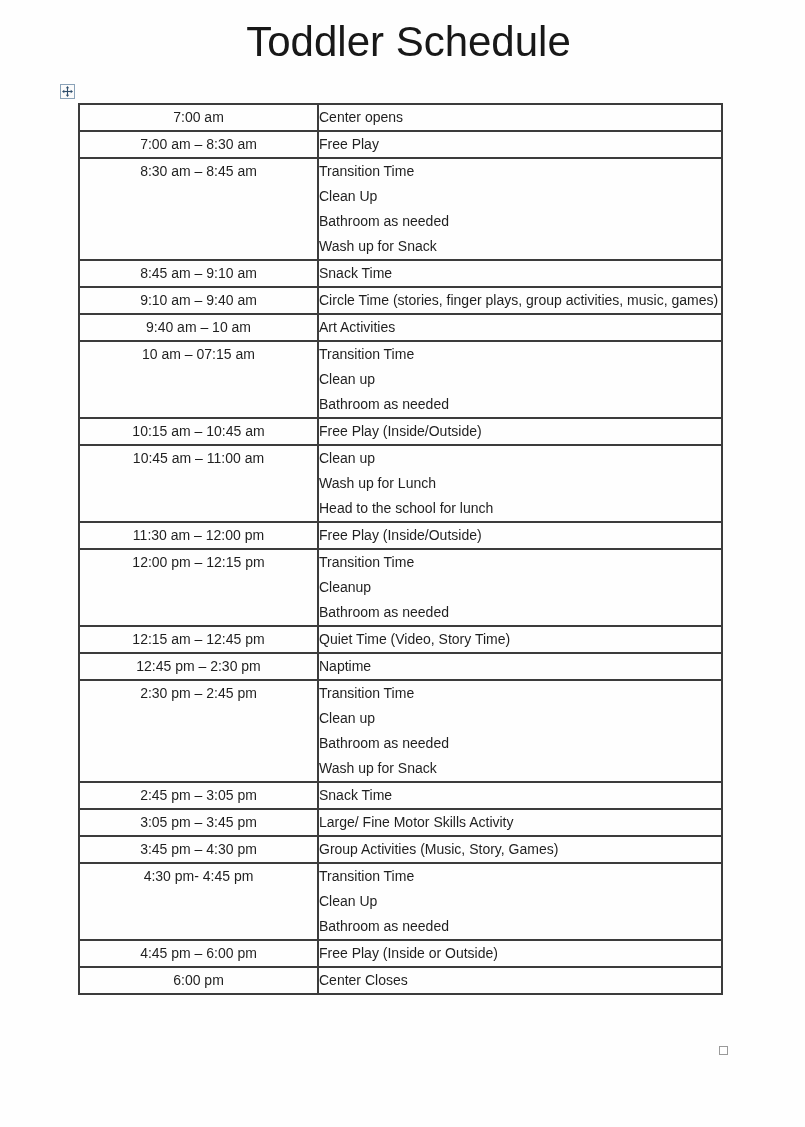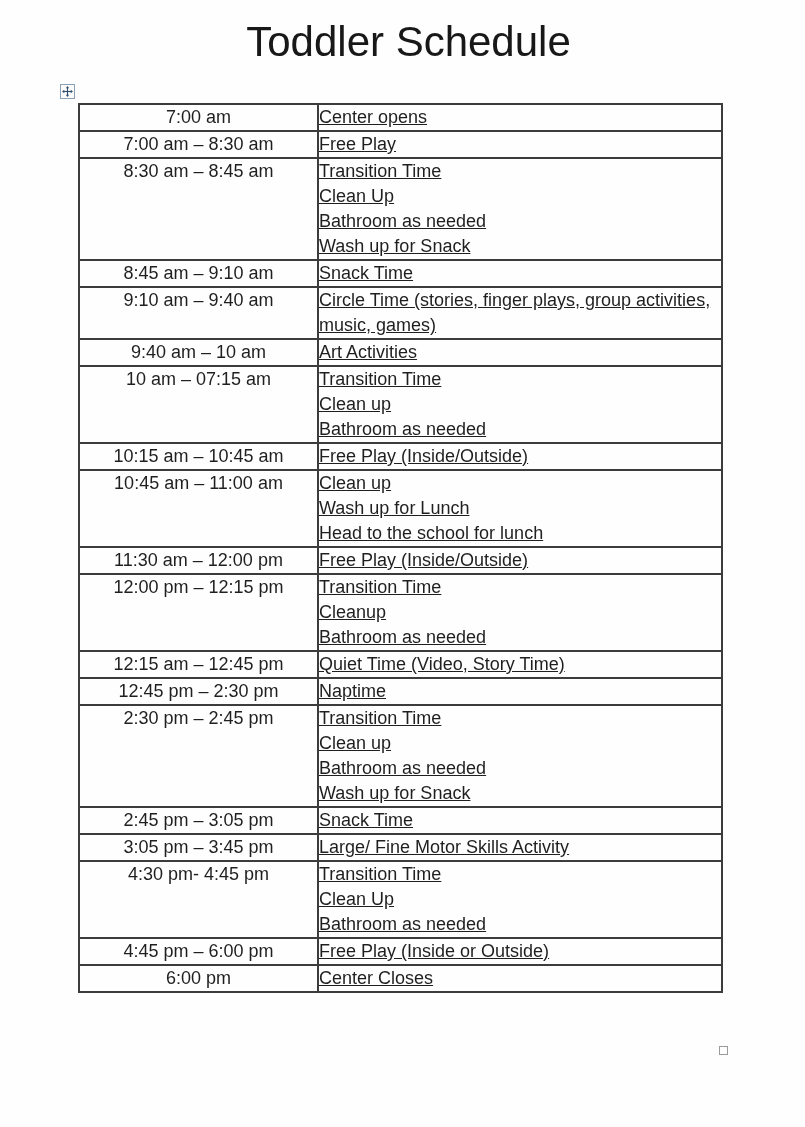--- a/index.html
+++ b/index.html
@@ -49,32 +49,31 @@
     left: 78px;
     top: 103px;
     width: 645px;
     border-collapse: collapse;
     table-layout: fixed;
   }
   table.schedule td {
     border: 2px solid #3c3c3c;
     padding: 0;
     vertical-align: top;
-    font-size: 18px;
+    font-size: 14px;
     line-height: 25px;
     color: #1f1f1f;
   }
   td.time-cell {
     width: 237px;
     text-align: center;
   }
   td.activity-cell {
     padding-left: 9px;
     padding-right: 4px;
-    text-decoration: underline;
   }
   .resize-handle {
     position: absolute;
     left: 719px;
     top: 1046px;
     width: 9px;
     height: 9px;
     border: 1px solid #9a9a9a;
     background: #ffffff;
     box-sizing: border-box;
@@ -207,20 +206,26 @@
             <div>Snack Time</div>
           </td>
         </tr>
         <tr>
           <td class="time-cell">3:05 pm – 3:45 pm</td>
           <td class="activity-cell">
             <div>Large/ Fine Motor Skills Activity</div>
           </td>
         </tr>
         <tr>
+          <td class="time-cell">3:45 pm – 4:30 pm</td>
+          <td class="activity-cell">
+            <div>Group Activities (Music, Story, Games)</div>
+          </td>
+        </tr>
+        <tr>
           <td class="time-cell">4:30 pm- 4:45 pm</td>
           <td class="activity-cell">
             <div>Transition Time</div>
             <div>Clean Up</div>
             <div>Bathroom as needed</div>
           </td>
         </tr>
         <tr>
           <td class="time-cell">4:45 pm – 6:00 pm</td>
           <td class="activity-cell">

